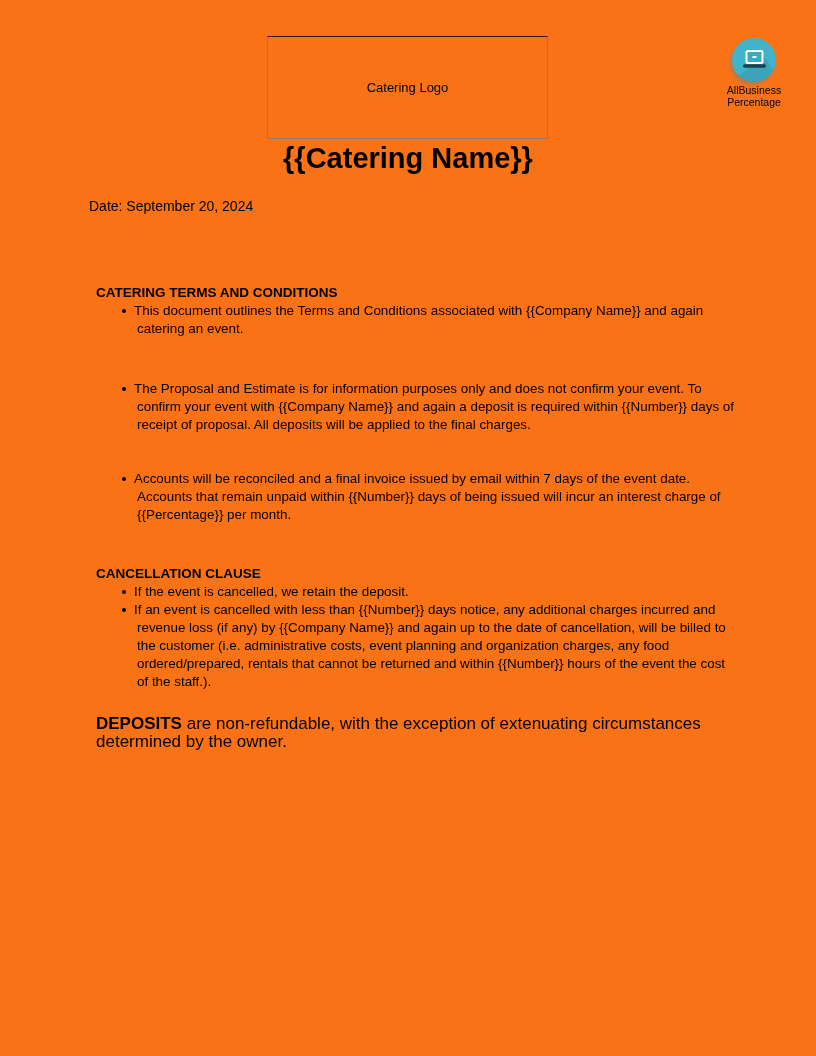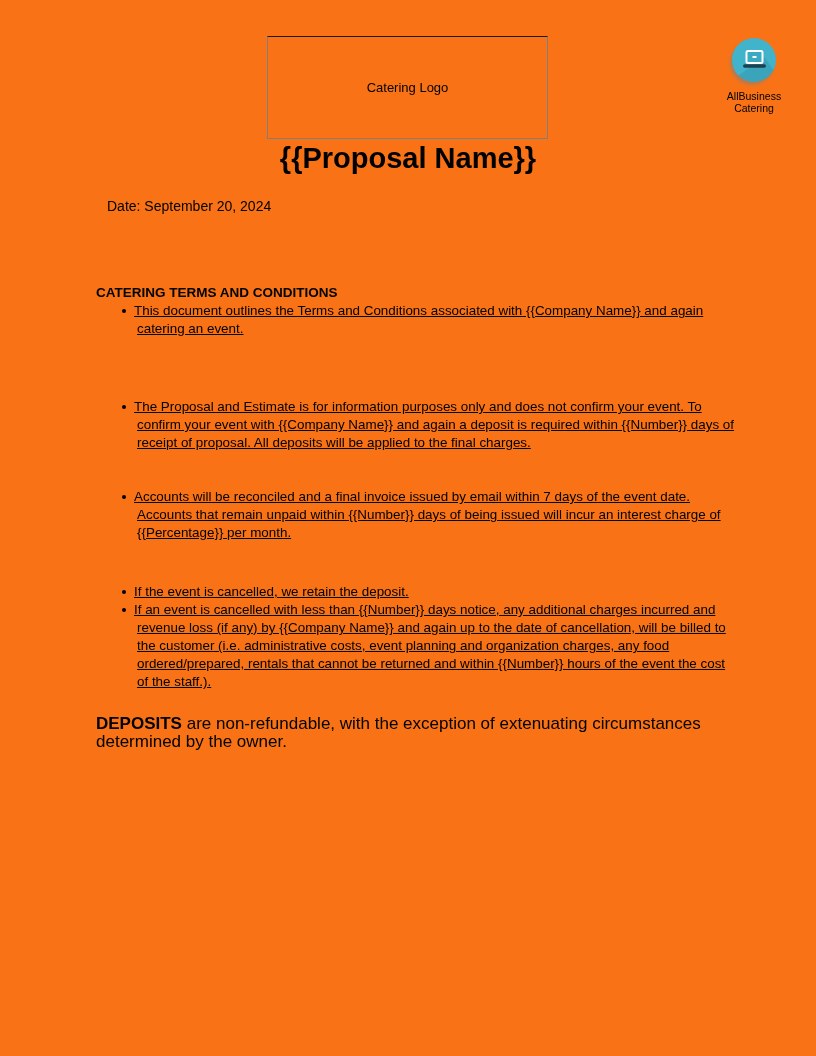--- a/index.html
+++ b/index.html
@@ -41,21 +41,21 @@
     top: 141px;
     margin: 0;
     text-align: center;
     font-size: 29px;
     line-height: 34px;
     font-weight: 700;
   }
 
   .date {
     position: absolute;
-    left: 107px;
+    left: 89px;
     top: 198px;
     margin: 0;
     font-size: 14px;
     line-height: 17px;
   }
 
   
   .brand {
     position: absolute;
     top: 38px;
@@ -80,21 +80,21 @@
     content: "";
     position: absolute;
     left: -14px;
     bottom: -18px;
     width: 60px;
     height: 28px;
     background: rgba(20,60,75,0.12);
     transform: rotate(-35deg);
   }
   .brand-name {
-    margin-top: 9px;
+    margin-top: 3px;
     font-size: 10.5px;
     line-height: 11.5px;
     color: #000000;
   }
 
   
   .doc {
     position: absolute;
     left: 96px;
     top: 284px;
@@ -105,26 +105,25 @@
   .doc h2 {
     margin: 0;
     font-size: 13.5px;
     line-height: 18px;
     font-weight: 700;
   }
   .doc ul {
     margin: 0;
     padding: 0 0 0 41px;
     list-style: disc outside;
-    text-decoration: underline;
   }
   .doc li {
     text-indent: -3px;
   }
-  .sec-1 { margin-bottom: 60px; }
+  .sec-1 { margin-bottom: 42px; }
   .sec-2 { margin-bottom: 36px; }
   .sec-3 { margin-bottom: 41px; }
   .sec-4 { margin-bottom: 24px; }
   .closing {
     margin: 0;
     width: 640px;
     font-size: 17px;
     line-height: 18px;
   }
   .closing strong { font-weight: 700; }
@@ -143,25 +142,25 @@
       <span style="position:relative;z-index:1;display:flex;">
         <svg width="27" height="23" viewBox="0 0 27 23" aria-hidden="true">
           <rect x="5.5" y="2" width="16" height="12" rx="1.5" fill="#3aabc3" stroke="#ffffff" stroke-width="2"></rect>
           <rect x="11.5" y="7" width="4" height="2" fill="#ffffff"></rect>
           <rect x="2" y="15.2" width="23" height="3.6" rx="1.8" fill="#1b4150"></rect>
         </svg>
       </span>
     </div>
     <div class="brand-name">
       <div>AllBusiness</div>
-      <div>Catering</div>
+      <div>Percentage</div>
     </div>
   </div>
 
-  <h1 class="title">{{Proposal Name}}</h1>
+  <h1 class="title">{{Catering Name}}</h1>
   <p class="date">Date: September 20, 2024</p>
 
   <div class="doc">
 
     <section class="sec-1">
       <h2>CATERING TERMS AND CONDITIONS</h2>
       <ul>
         <li>This document outlines the Terms and Conditions associated with {{Company Name}} and again catering an event.</li>
       </ul>
     </section>
@@ -172,20 +171,21 @@
       </ul>
     </section>
 
     <section class="sec-3">
       <ul>
         <li>Accounts will be reconciled and a final invoice issued by email within 7 days of the event date. Accounts that remain unpaid within {{Number}} days of being issued will incur an interest charge of {{Percentage}} per month.</li>
       </ul>
     </section>
 
     <section class="sec-4">
+      <h2>CANCELLATION CLAUSE</h2>
       <ul>
         <li>If the event is cancelled, we retain the deposit.</li>
         <li>If an event is cancelled with less than {{Number}} days notice, any additional charges incurred and revenue loss (if any) by {{Company Name}} and again up to the date of cancellation, will be billed to the customer (i.e. administrative costs, event planning and organization charges, any food ordered/prepared, rentals that cannot be returned and within {{Number}} hours of the event the cost of the staff.).</li>
       </ul>
     </section>
 
     <p class="closing"><strong>DEPOSITS</strong><span> are non-refundable, with the exception of extenuating circumstances determined by the owner.</span></p>
 
   </div>
 </div>

